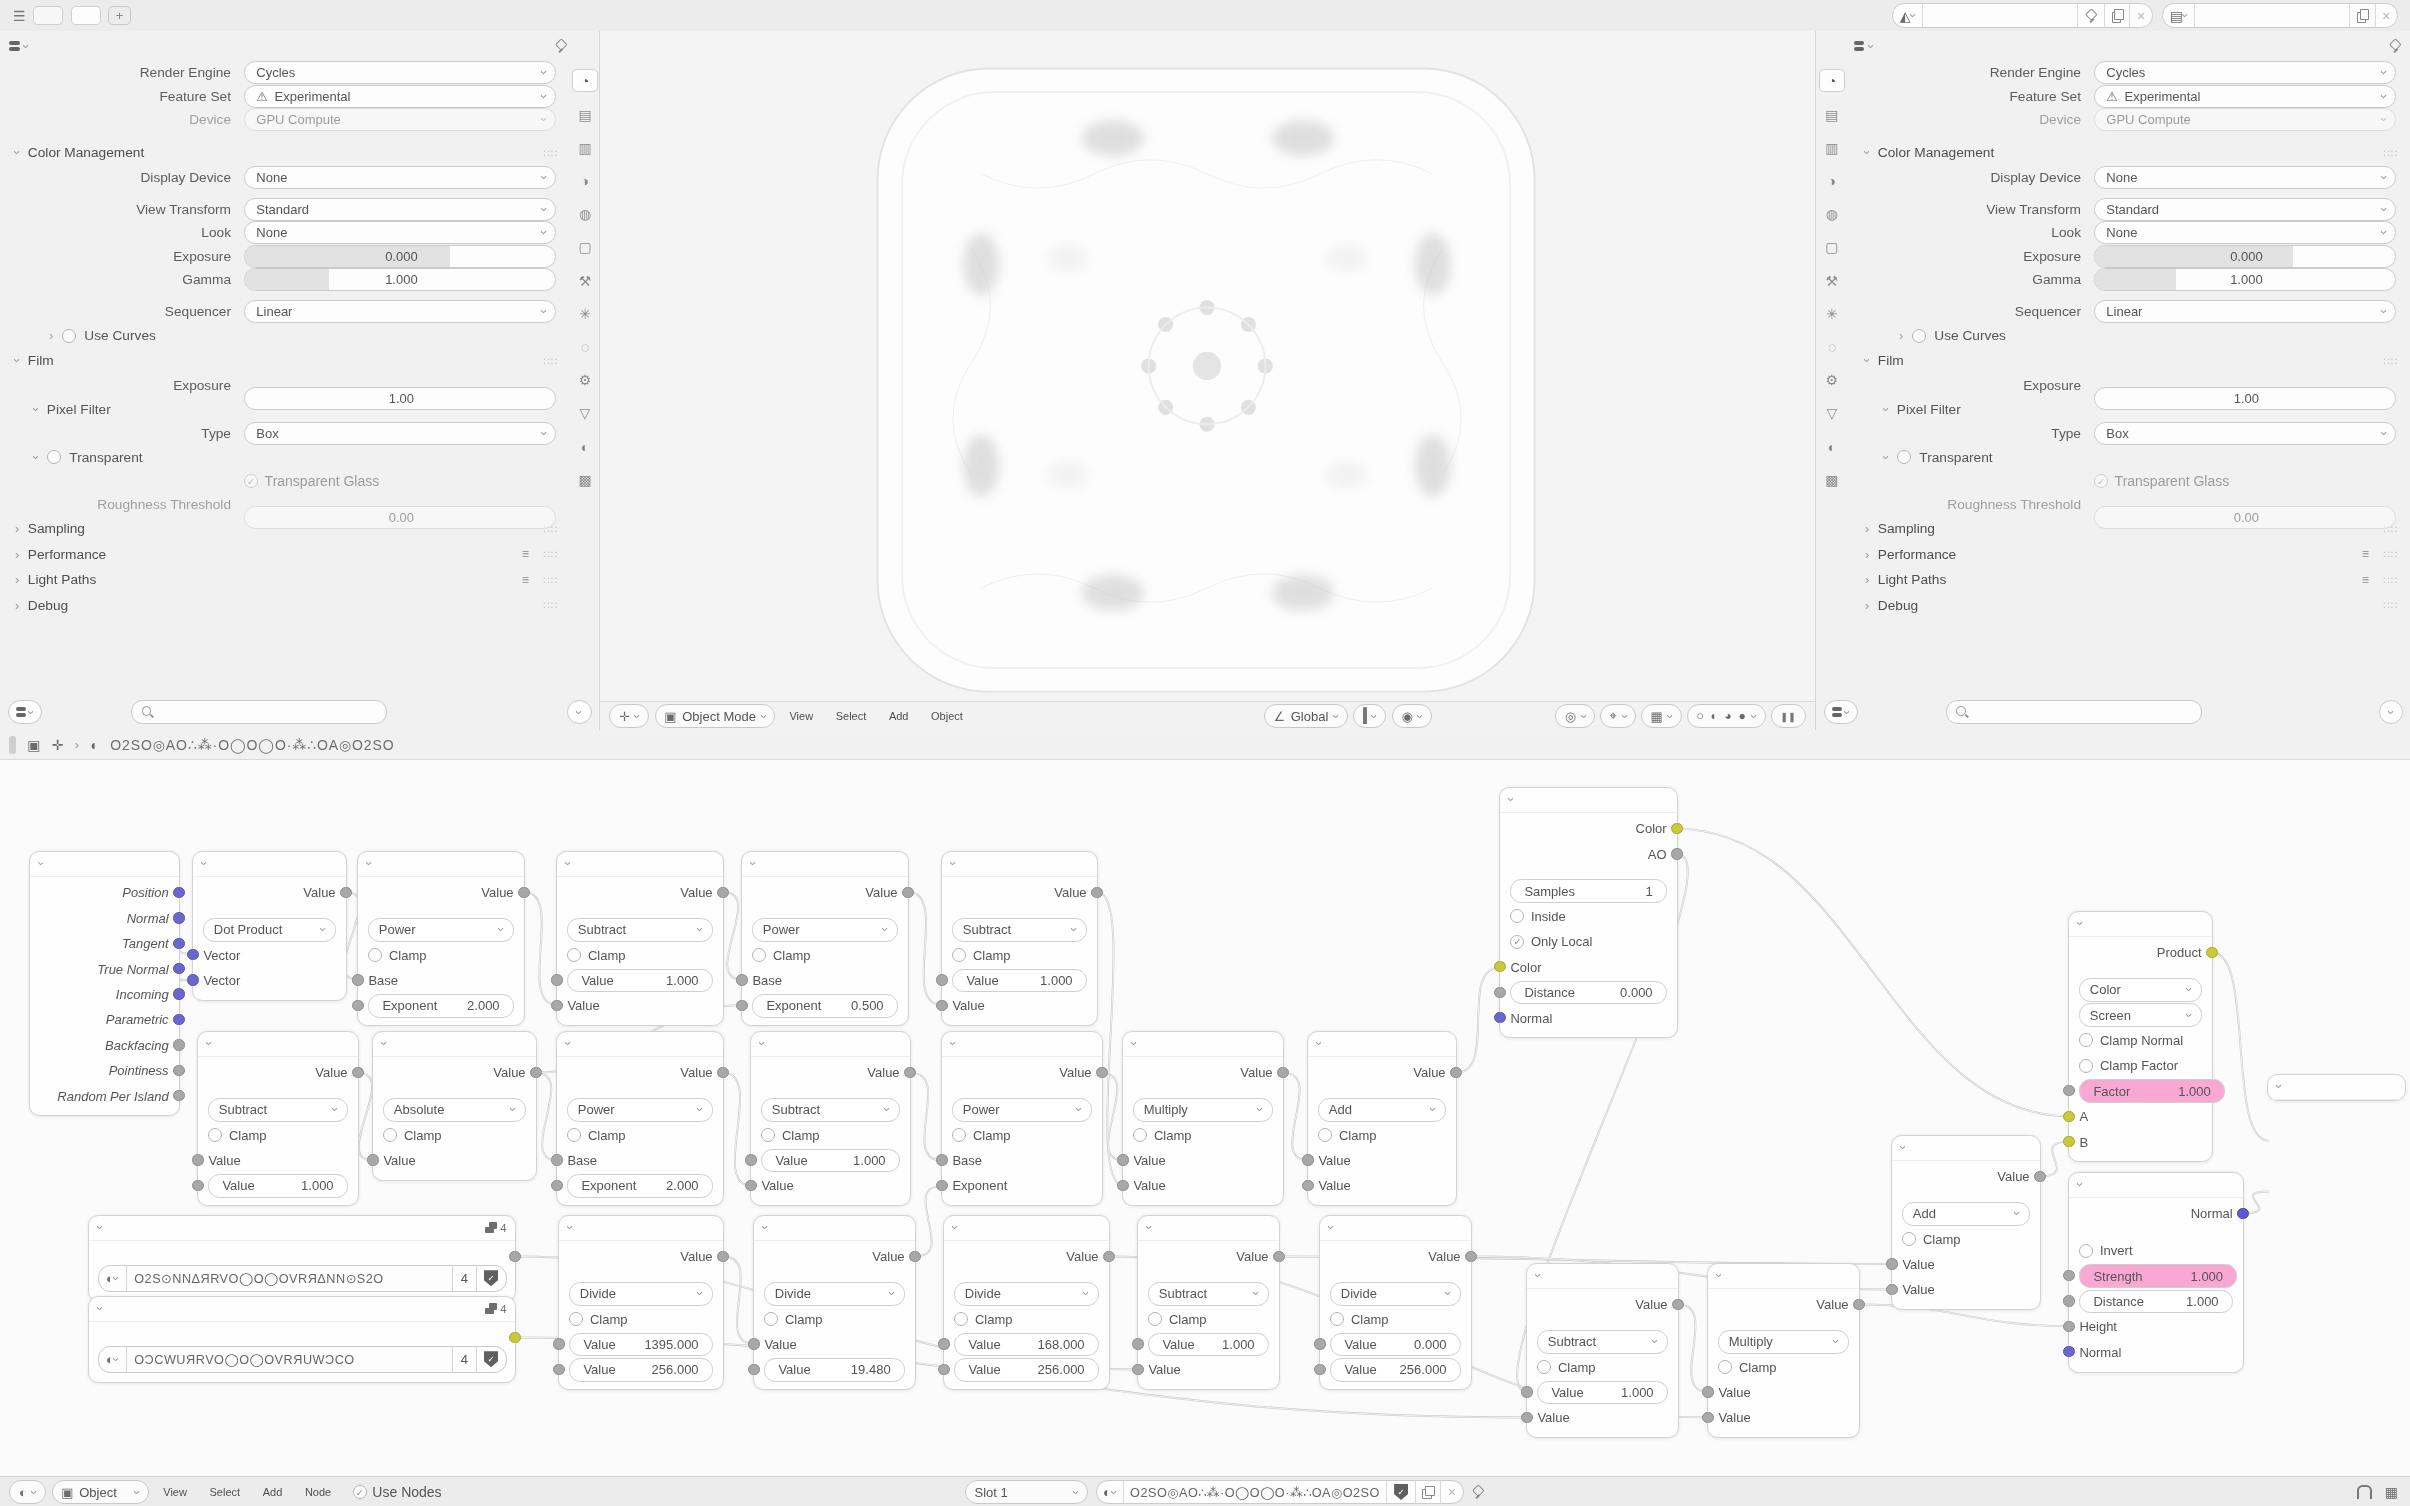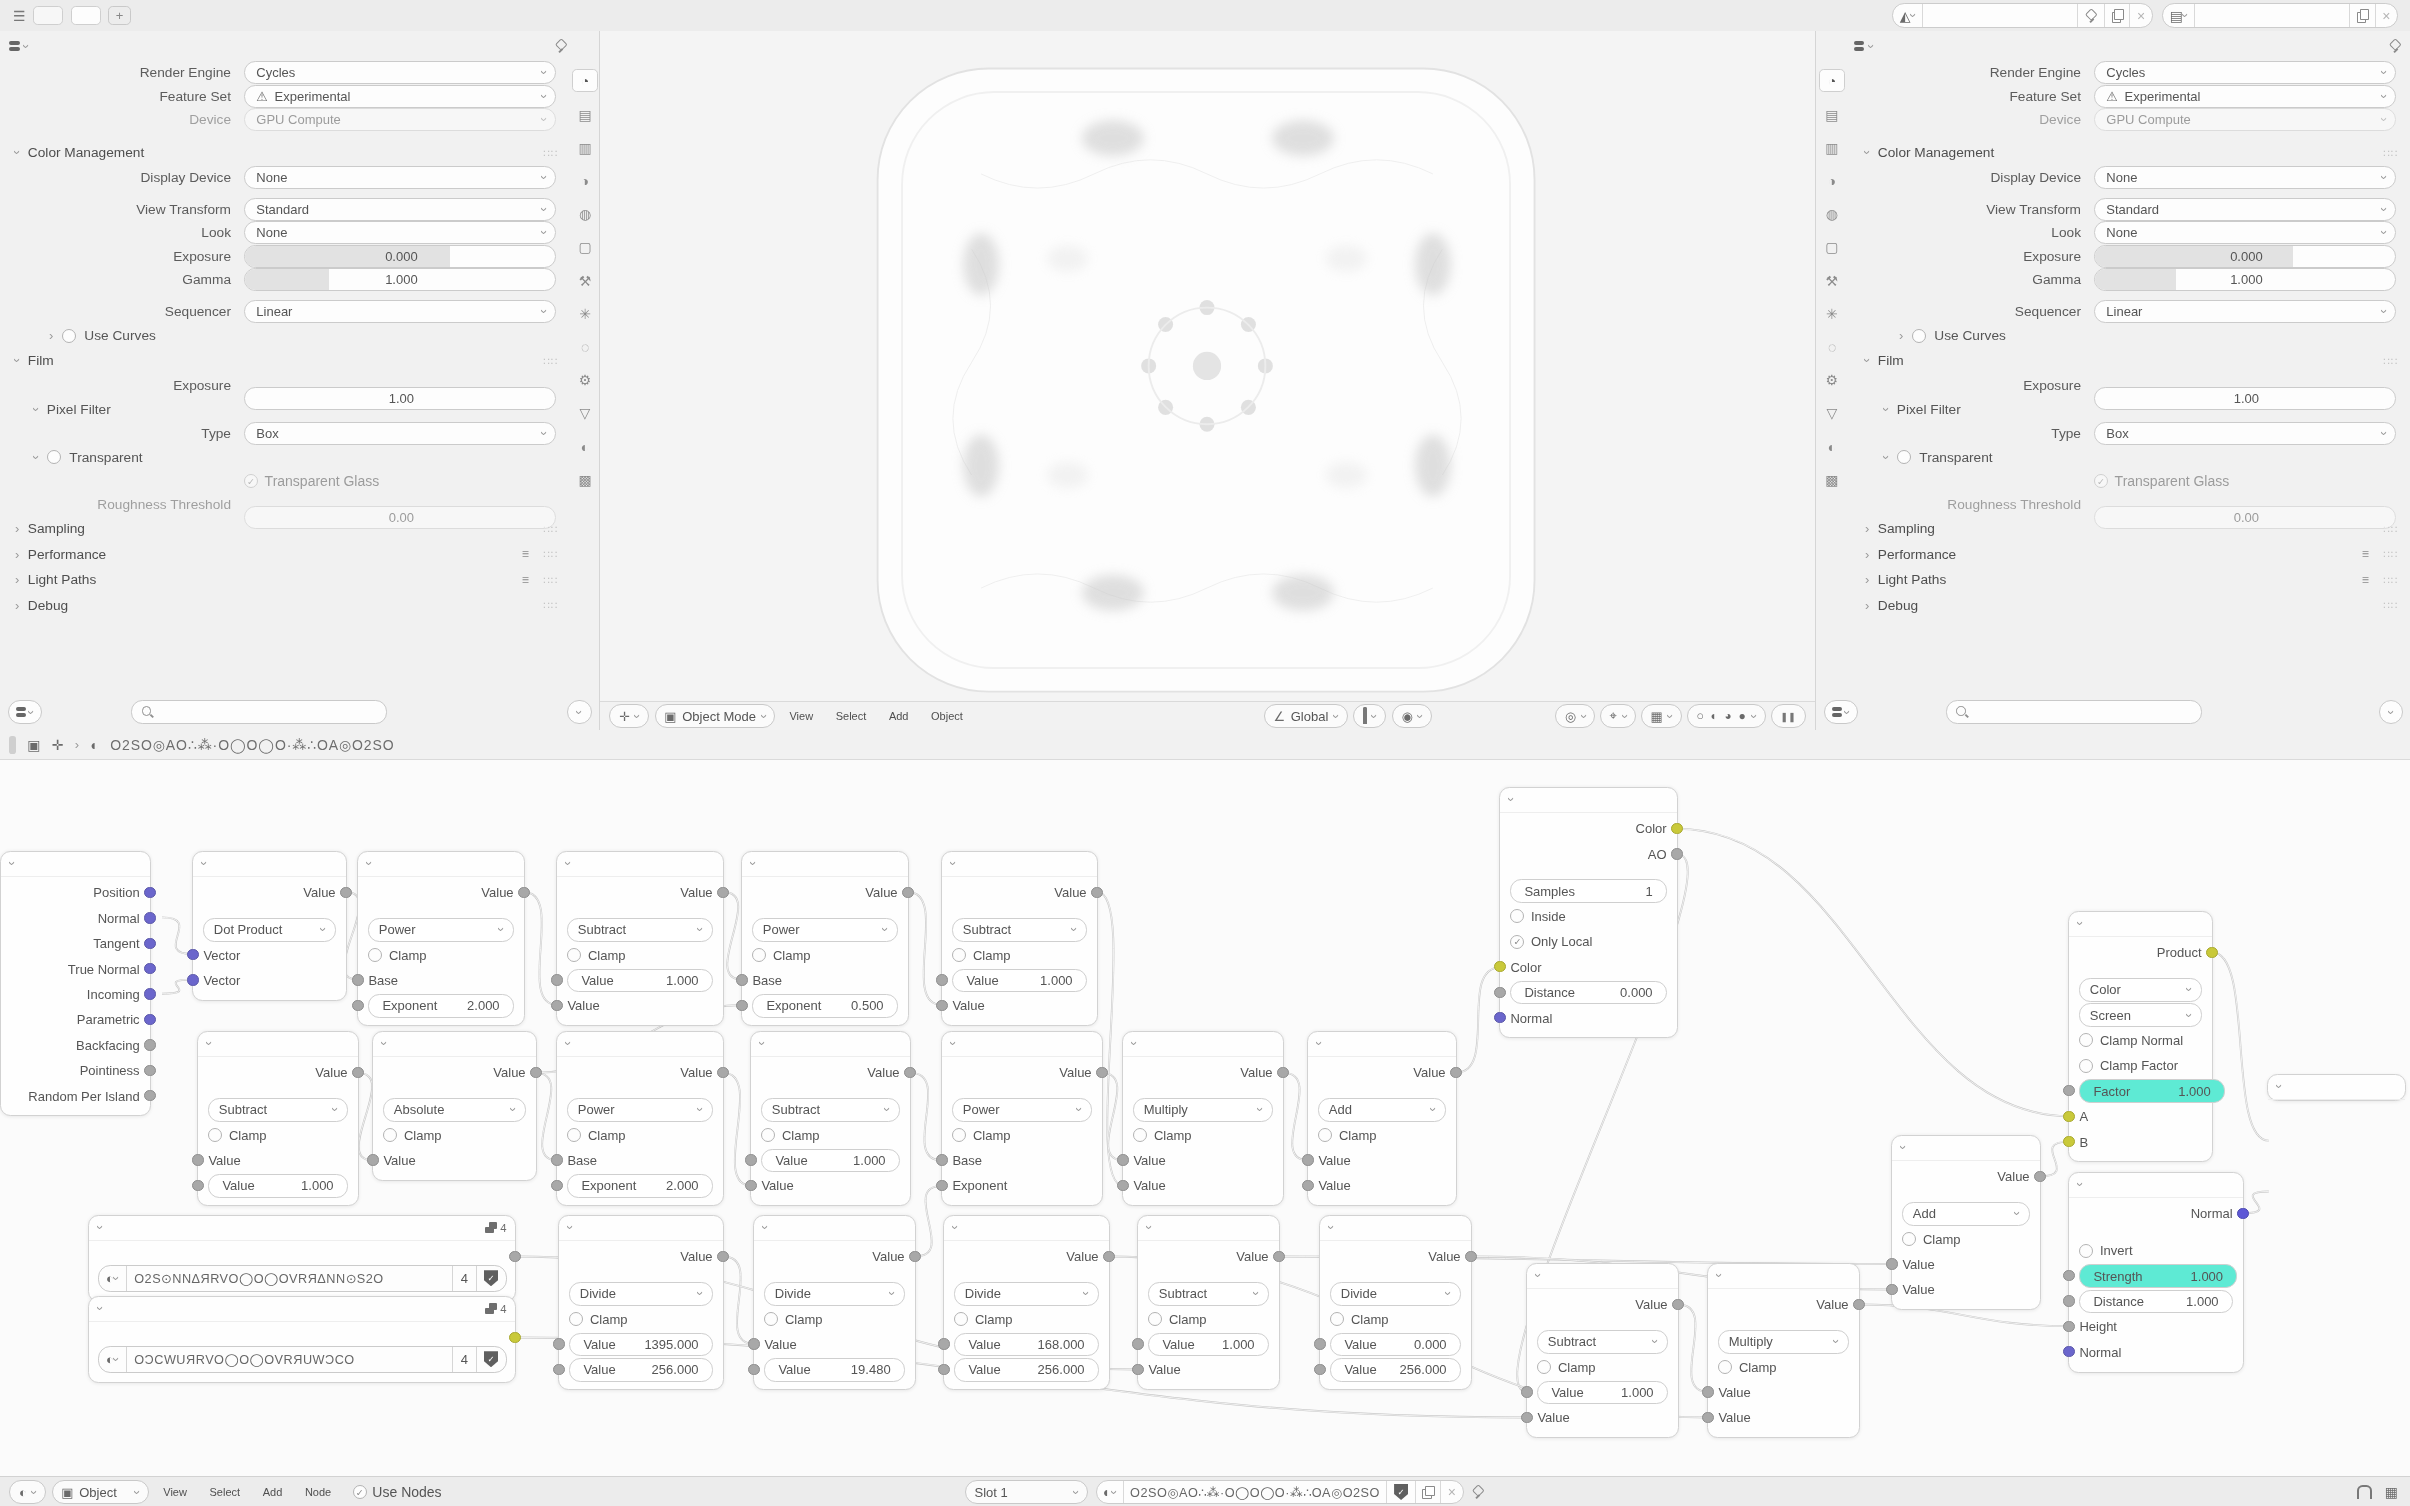--- a/index.html
+++ b/index.html
@@ -101,21 +101,21 @@
   .sock.inp{left:-5.6px;} .sock.outp{right:-5.6px;}
   .c-v{background:#6b66cc;border-color:#5a57a8;}
   .c-g{background:#a8a8a8;border-color:#8d8d8d;}
   .c-y{background:#c9c93a;border-color:#a8a82f;}
   .c-gr{background:#55b055;border-color:#459545;}
   .c-d{background:#5e58d6;border-color:#4c48b0;}
   .npill{flex:1;display:flex;align-items:center;height:21.7px;border:0.9px solid #cfcfcf;border-radius:11.3px;background:#fff;padding:0 9.4px;}
   .npill .cv{margin-left:auto;}
   .npill.numpill{padding:0 13px;}
   .npill.numpill .nv{margin-left:auto;}
-  .npill.fill{background:#5eead4;gap:48px;}
+  .npill.fill{background:#f9a8d4;gap:48px;}
   .copies{position:relative;width:12.2px;height:11.3px;}
   .copies:before{content:"";position:absolute;right:0;top:0;width:8.5px;height:6.6px;background:#6e6e6e;border-radius:0.9px;}
   .copies:after{content:"";position:absolute;left:0;bottom:0;width:8.5px;height:6.6px;background:#6e6e6e;border-radius:0.9px;}
   .dbrow{display:flex;align-items:center;margin:1.9px 8.5px 2.8px 8.5px;height:25.4px;border:0.9px solid #cbcbcb;border-radius:12.2px;background:#fdfdfd;overflow:hidden;}
   .dbrow .seg{display:flex;align-items:center;height:100%;padding:0 7.5px;border-right:0.9px solid #d6d6d6;}
   .dbrow .seg:last-child{border-right:none;}
   .dbrow .tname{flex:1;font-size:12.7px;color:#666;letter-spacing:0.5px;overflow:hidden;white-space:nowrap;}
 </style>
 </head>
 <body>
@@ -717,21 +717,21 @@
         <path d="M 1974 610 C 2074.35 610, 2096.65 633, 2197 633" fill="none" stroke="#c5c5c5" stroke-width="2"></path>
         <path d="M 1974 610 C 2074.35 610, 2096.65 633, 2197 633" fill="none" stroke="#ffffff" stroke-width="0.8"></path>
         <path d="M 2166 474 C 2211 474, 2152 437, 2197 437" fill="none" stroke="#c5c5c5" stroke-width="2"></path>
         <path d="M 2166 474 C 2211 474, 2152 437, 2197 437" fill="none" stroke="#ffffff" stroke-width="0.8"></path>
         <path d="M 2349 236 C 2394 236, 2364 436, 2409 436" fill="none" stroke="#c5c5c5" stroke-width="2"></path>
         <path d="M 2349 236 C 2394 236, 2364 436, 2409 436" fill="none" stroke="#ffffff" stroke-width="0.8"></path>
         <path d="M 2382 513 C 2427 513, 2364 490, 2409 490" fill="none" stroke="#c5c5c5" stroke-width="2"></path>
         <path d="M 2382 513 C 2427 513, 2364 490, 2409 490" fill="none" stroke="#ffffff" stroke-width="0.8"></path>
       </svg>
     <div id="ncanvas">
-        <div class="node" style="left: 0; top: 121px; width: 149px;">
+        <div class="node" style="left: 29px; top: 121px; width: 149px; font-style: italic;">
           <div class="nhead">
             <span class="chev down">›</span>
           </div>
           <div class="nbody">
             <div class="nrow outr" style="height: 25.4px;">
               <span class="rl">Position</span>
               <span class="sock outp c-v"></span>
             </div>
             <div class="nrow outr" style="height: 25.4px;">
               <span class="rl">Normal</span>

